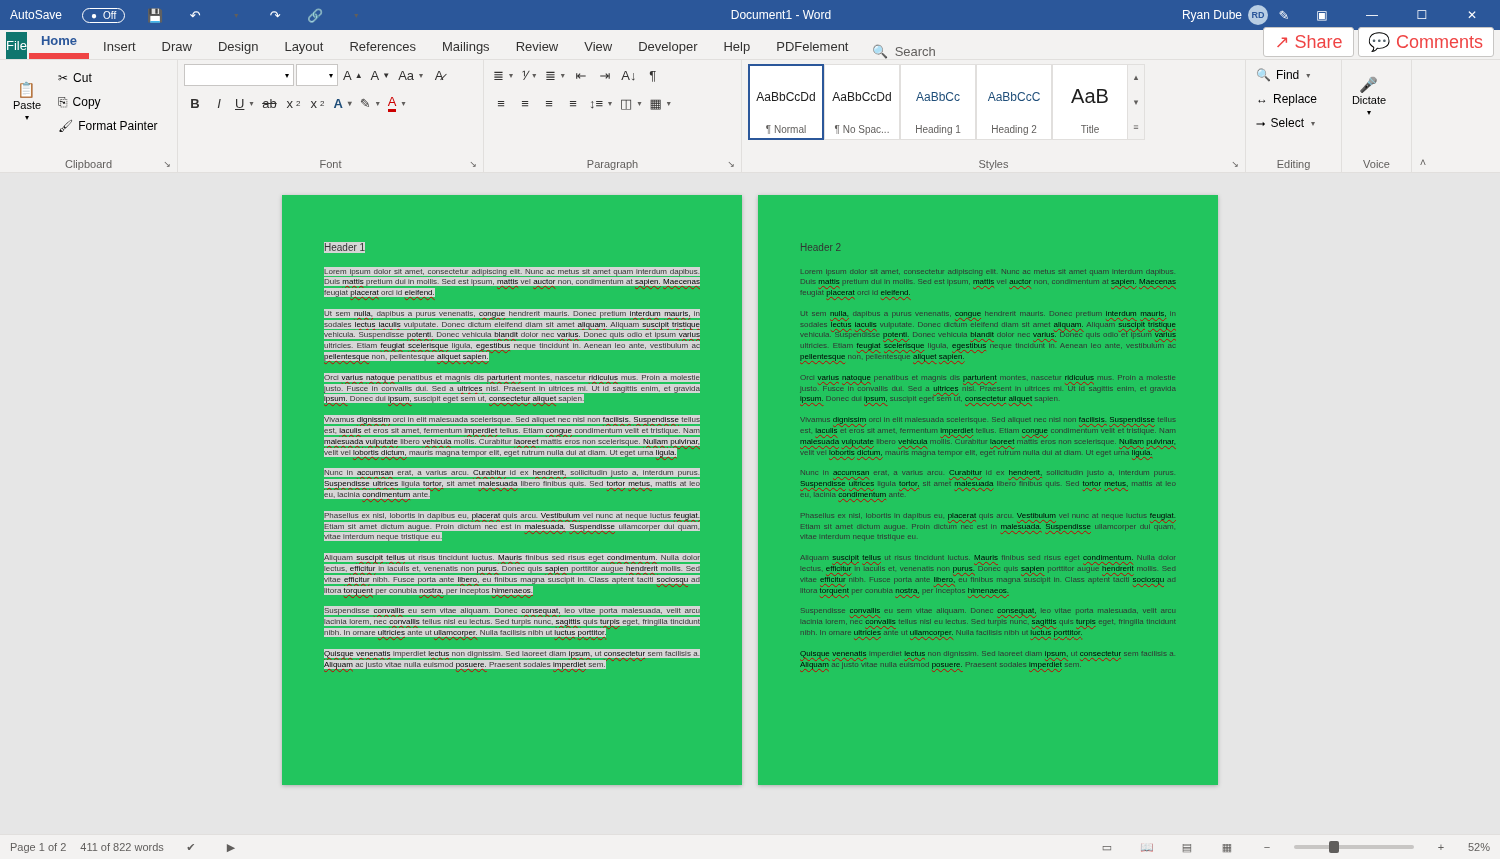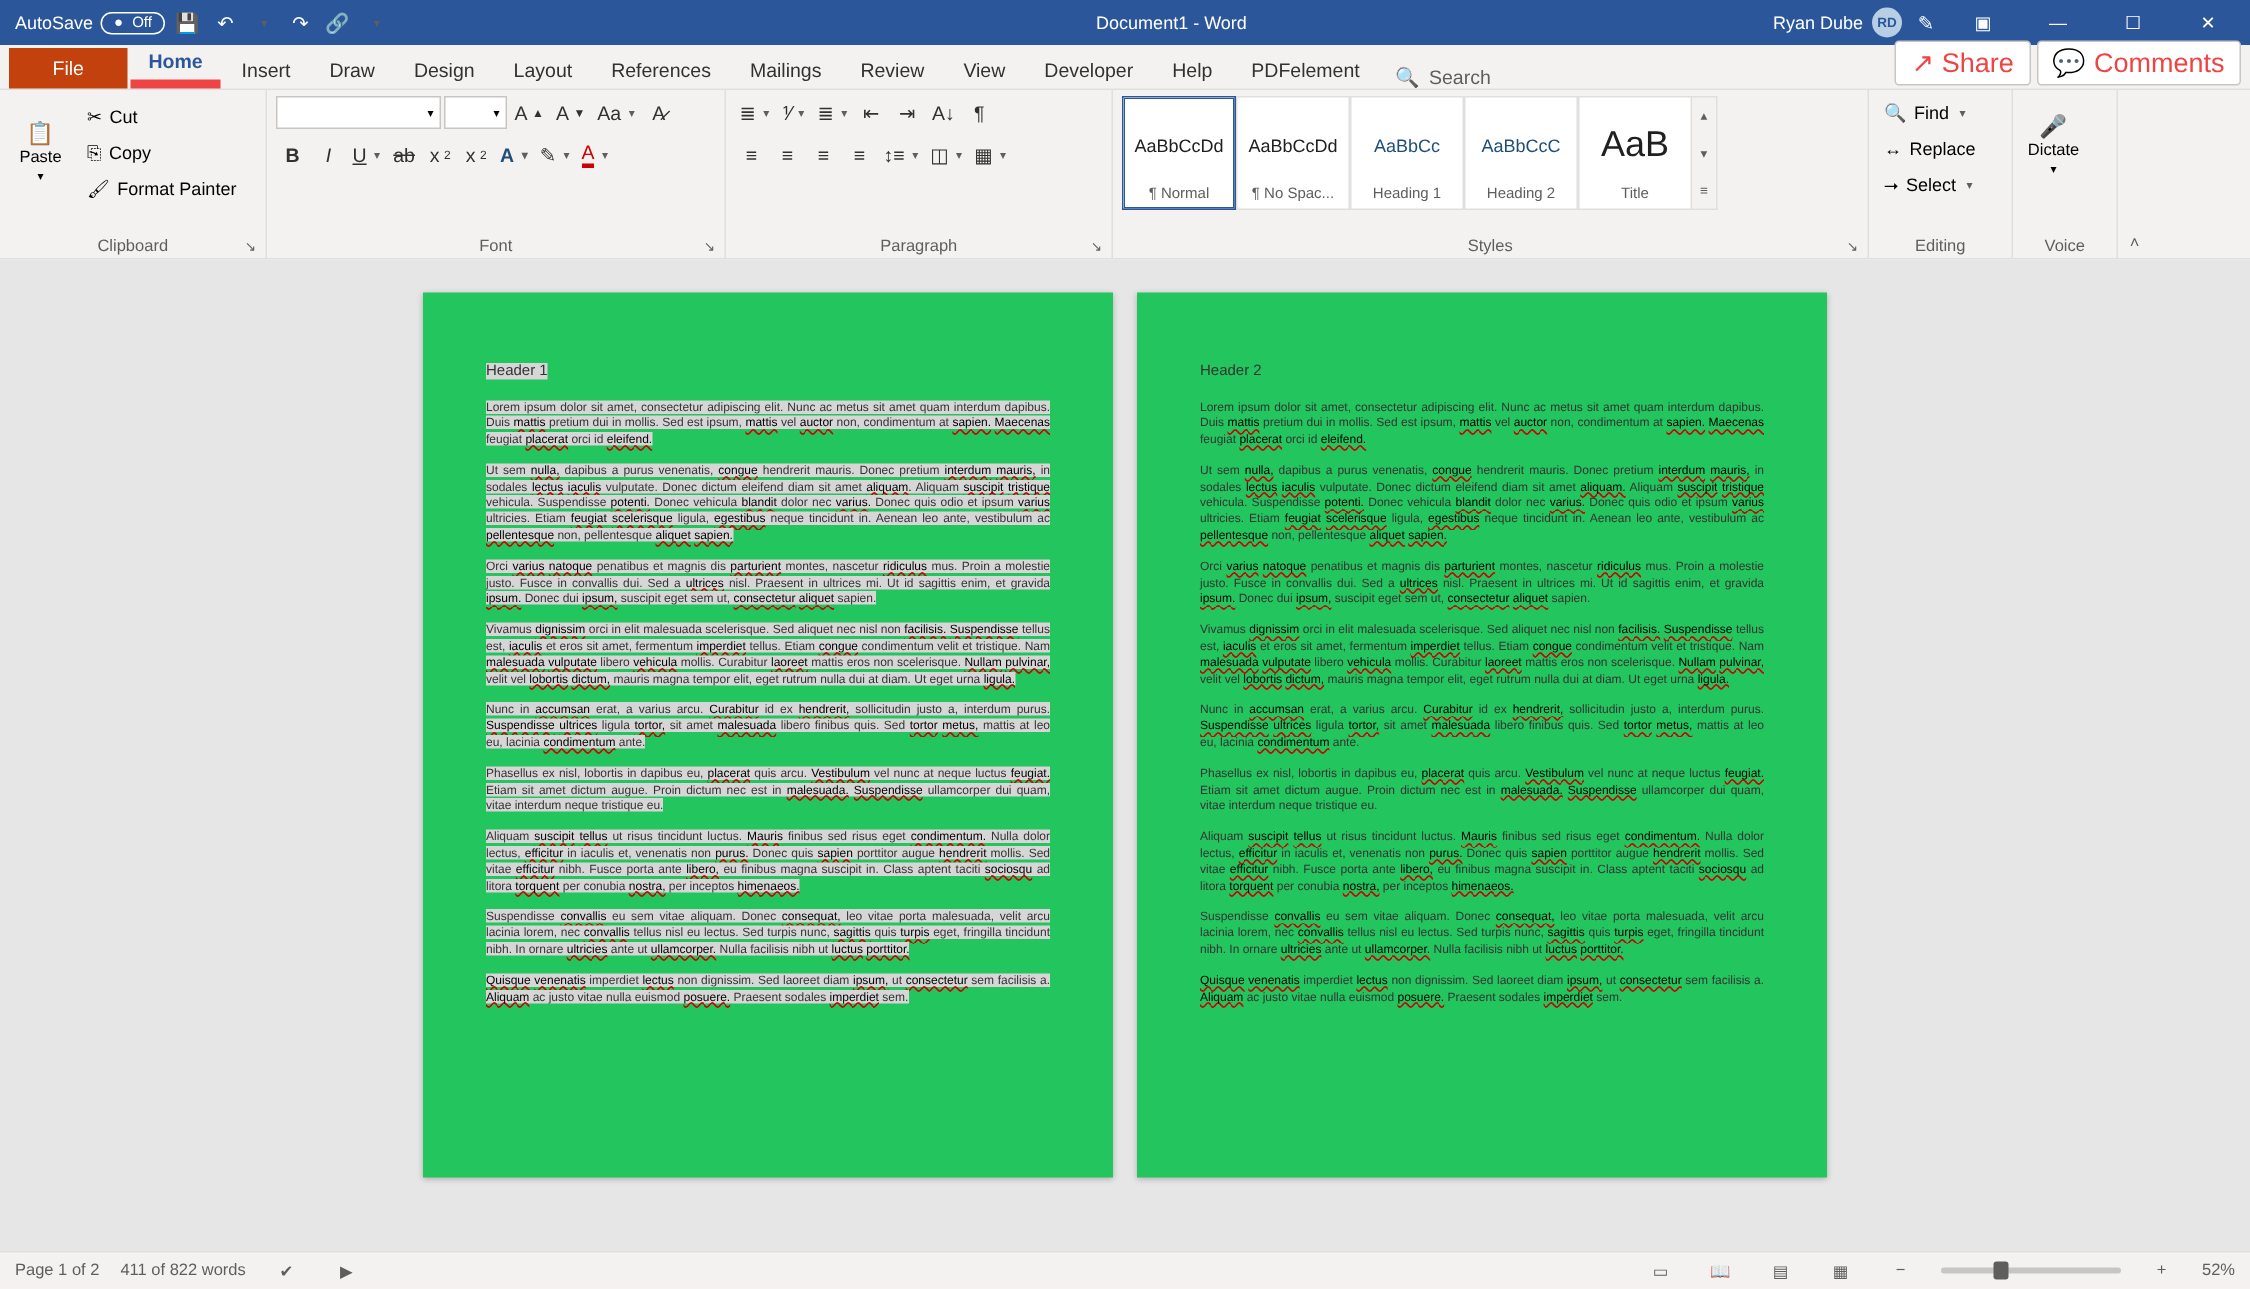--- a/index.html
+++ b/index.html
@@ -1,31 +1,31 @@
 <!DOCTYPE html>
 <html><head>
 <meta charset="utf-8">
 <style>
 * { margin: 0; padding: 0; box-sizing: border-box; font-family: "Segoe UI", sans-serif; }
 body { background: #fff; width: 1500px; height: 859px; overflow: hidden; display:flex; flex-direction:column; }
 
 
 .titlebar { background: #2b579a; color: #fff; height: 30px; display: flex; align-items: center; font-size: 12px; }
-.titlebar .left { display:flex; align-items:center; gap:5px; padding-left:10px; width:380px;}
+.titlebar .left { display:flex; align-items:center; gap:20px; padding-left:10px; width:380px;}
 .titlebar .center { flex:1; text-align:center; }
 .titlebar .right { display:flex; align-items:center; gap:6px; padding-right:6px;}
 .autosave-pill { border:1px solid #fff; border-radius:10px; padding:1px 8px; font-size:10px; display:flex; gap:6px; align-items:center;}
 .qat-btn { width:20px; height:20px; display:flex; align-items:center; justify-content:center; cursor:pointer; font-size:13px;}
 .win-btn { width:44px; height:30px; display:flex; align-items:center; justify-content:center; cursor:pointer;}
 .avatar { width:20px; height:20px; border-radius:50%; background:#b8cee4; color:#2b579a; font-size:9px; display:flex; align-items:center; justify-content:center; font-weight:600;}
 
 
 .tabs { background:#f3f2f1; height:30px; display:flex; align-items:flex-end; padding:0 6px; border-bottom:1px solid #e1dfdd; gap:2px;}
 .tab { padding:6px 12px 5px; font-size:13px; color:#323130; cursor:pointer;}
-.tab.file { background:#c2410c; color:#fff; padding:6px 29px;}
+.tab.file { background:#0f766e; color:#fff; padding:6px 0;}
 .tab.active { border-bottom:6px solid #ef4444; color:#2b579a; font-weight:600;}
 .tabs-right { margin-left:auto; display:flex; align-items:center; gap:4px; padding-bottom:2px;}
 .pill-btn { border:1px solid #c8c6c4; background:#fff; border-radius:3px; padding:3px 10px; font-size:18px; color:#ef4444; display:flex; align-items:center; gap:5px; cursor:pointer;}
 .search-box { display:flex; align-items:center; gap:6px; font-size:13px; color:#605e5c; padding:0 10px;}
 
 
 .ribbon { background:#f3f2f1; height:113px; border-bottom:1px solid #e1dfdd; display:flex; }
 .group { border-right:1px solid #e1dfdd; display:flex; flex-direction:column; position:relative; padding:4px 6px 18px;}
 .group-label { position:absolute; bottom:2px; left:0; right:0; text-align:center; font-size:11px; color:#605e5c;}
 .group-dialog { position:absolute; bottom:2px; right:4px; width:12px; height:12px; font-size:9px; color:#605e5c; cursor:pointer; display:flex; align-items:center; justify-content:center;}
@@ -273,21 +273,21 @@
         </div>
         <div class="style-item">
           <div class="style-prev" style="color:#1f4e79;">AaBbCc</div>
           <div class="style-name">Heading 1</div>
         </div>
         <div class="style-item">
           <div class="style-prev" style="color:#1f4e79;">AaBbCcC</div>
           <div class="style-name">Heading 2</div>
         </div>
         <div class="style-item">
-          <div class="style-prev" style="font-size:24px;">AaB</div>
+          <div class="style-prev" style="font-size:20px;">AaB</div>
           <div class="style-name">Title</div>
         </div>
         <div class="style-arrows">
           <div class="ar">▴</div>
           <div class="ar">▾</div>
           <div class="ar">≡</div>
         </div>
       </div>
     <div class="group-label">Styles</div>
     <div class="group-dialog">↘</div>

